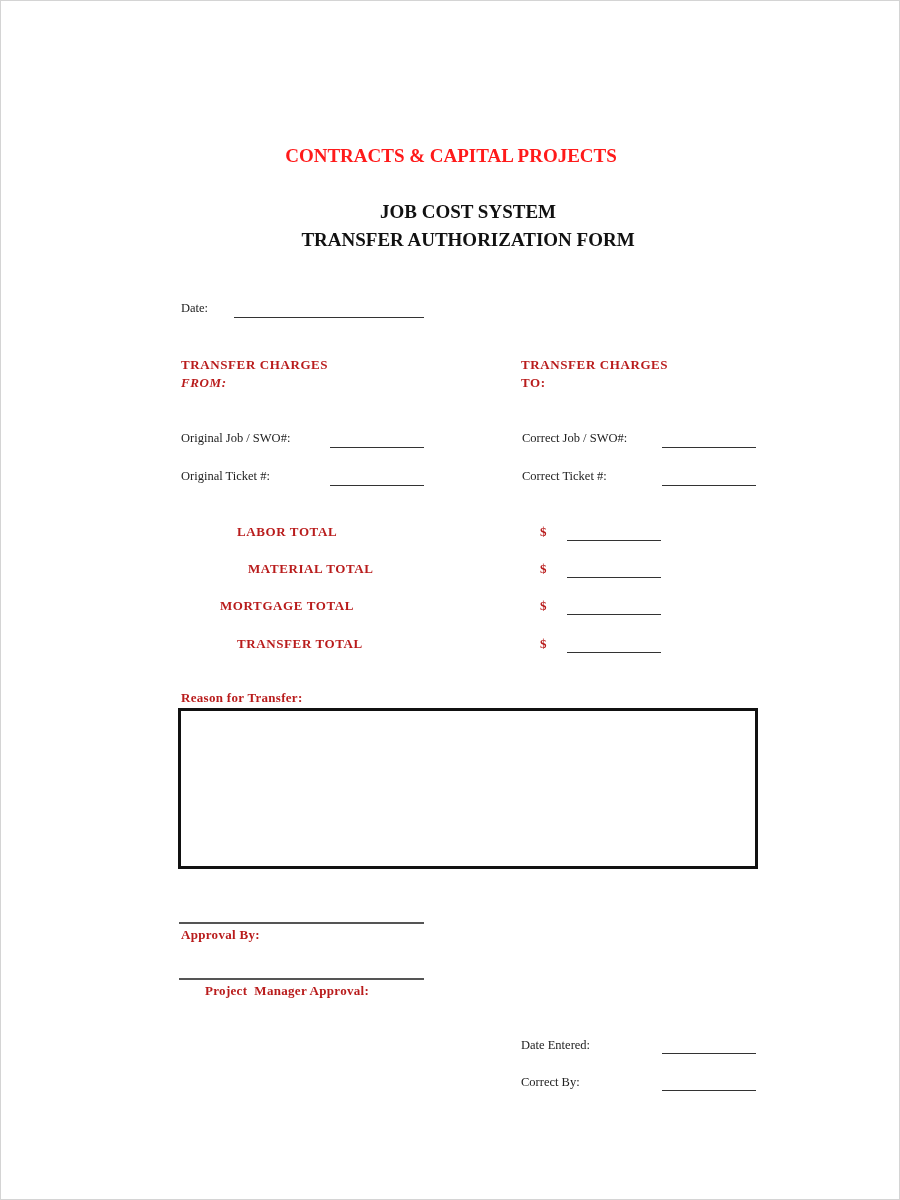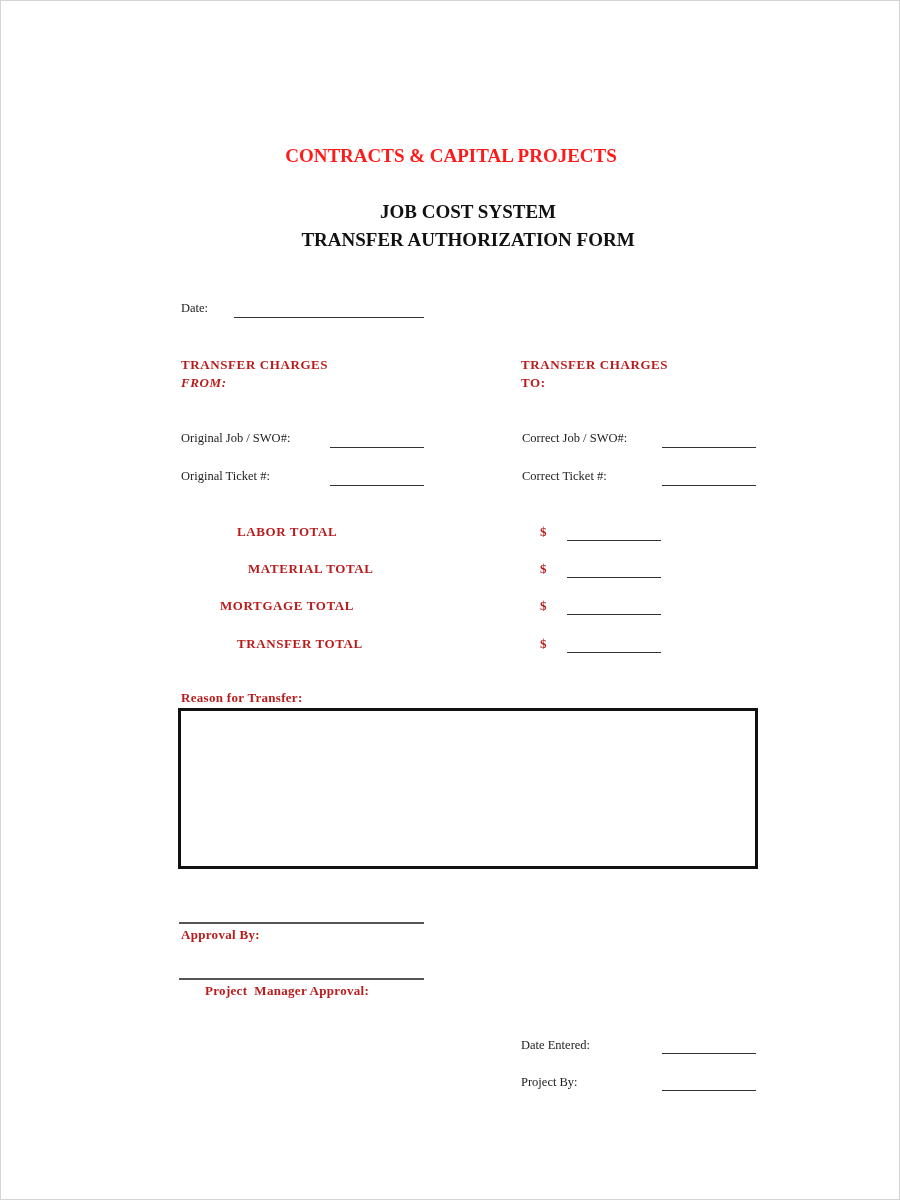--- a/index.html
+++ b/index.html
@@ -75,16 +75,16 @@
 
   <div class="sigline" style="left:178px; top:921px; width:245px;"></div>
   <div class="abs bold-label" style="left:180px; top:926px; letter-spacing:0.3px;">Approval By:</div>
 
   <div class="sigline" style="left:178px; top:977px; width:245px;"></div>
   <div class="abs bold-label" style="left:180px; top:982px; letter-spacing:0.3px; white-space:pre;margin-left:24px;">Project  Manager Approval:</div>
 
   <div class="abs small" style="left:520px; top:1037px;">Date Entered:</div>
   <div class="line" style="left:661px; top:1052px; width:94px;"></div>
 
-  <div class="abs small" style="left:520px; top:1074px;">Project By:</div>
+  <div class="abs small" style="left:520px; top:1074px;">Correct By:</div>
   <div class="line" style="left:661px; top:1089px; width:94px;"></div>
 
 </div>
 
 </body></html>

